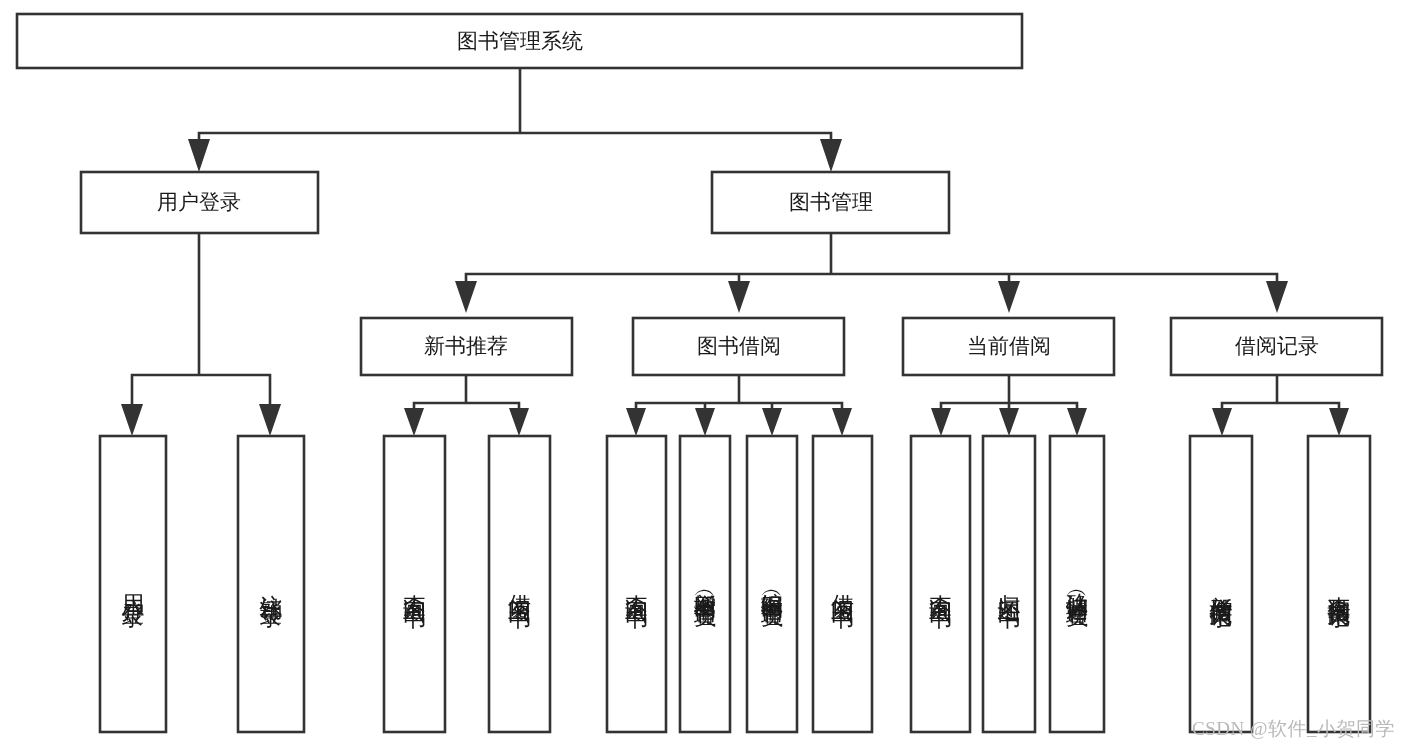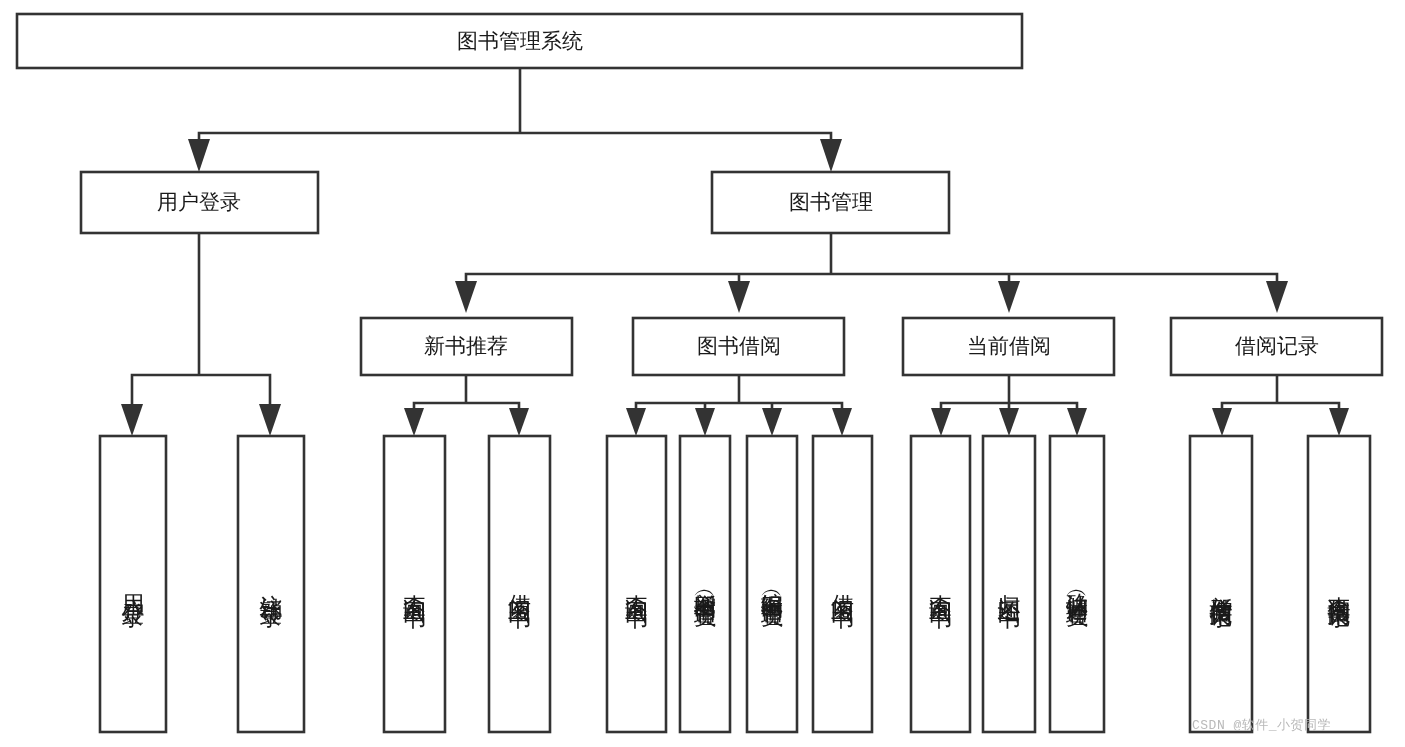--- a/index.html
+++ b/index.html
@@ -60,22 +60,22 @@
     color: #1a1a1a;
     display: flex;
     align-items: center;
     justify-content: center;
     text-align: center;
     white-space: nowrap;
     pointer-events: none;
   }
   .watermark {
     position: absolute;
-    font-family: Liberation Mono, monospace;
-    font-size: 13px;
+    font-family: Liberation Serif, serif;
+    font-size: 19px;
     color: #b9b9b9;
     white-space: nowrap;
     letter-spacing: 0.5px;
   }
 </style>
 </head>
 <body>
 
 <div id="diagram-root">
 

